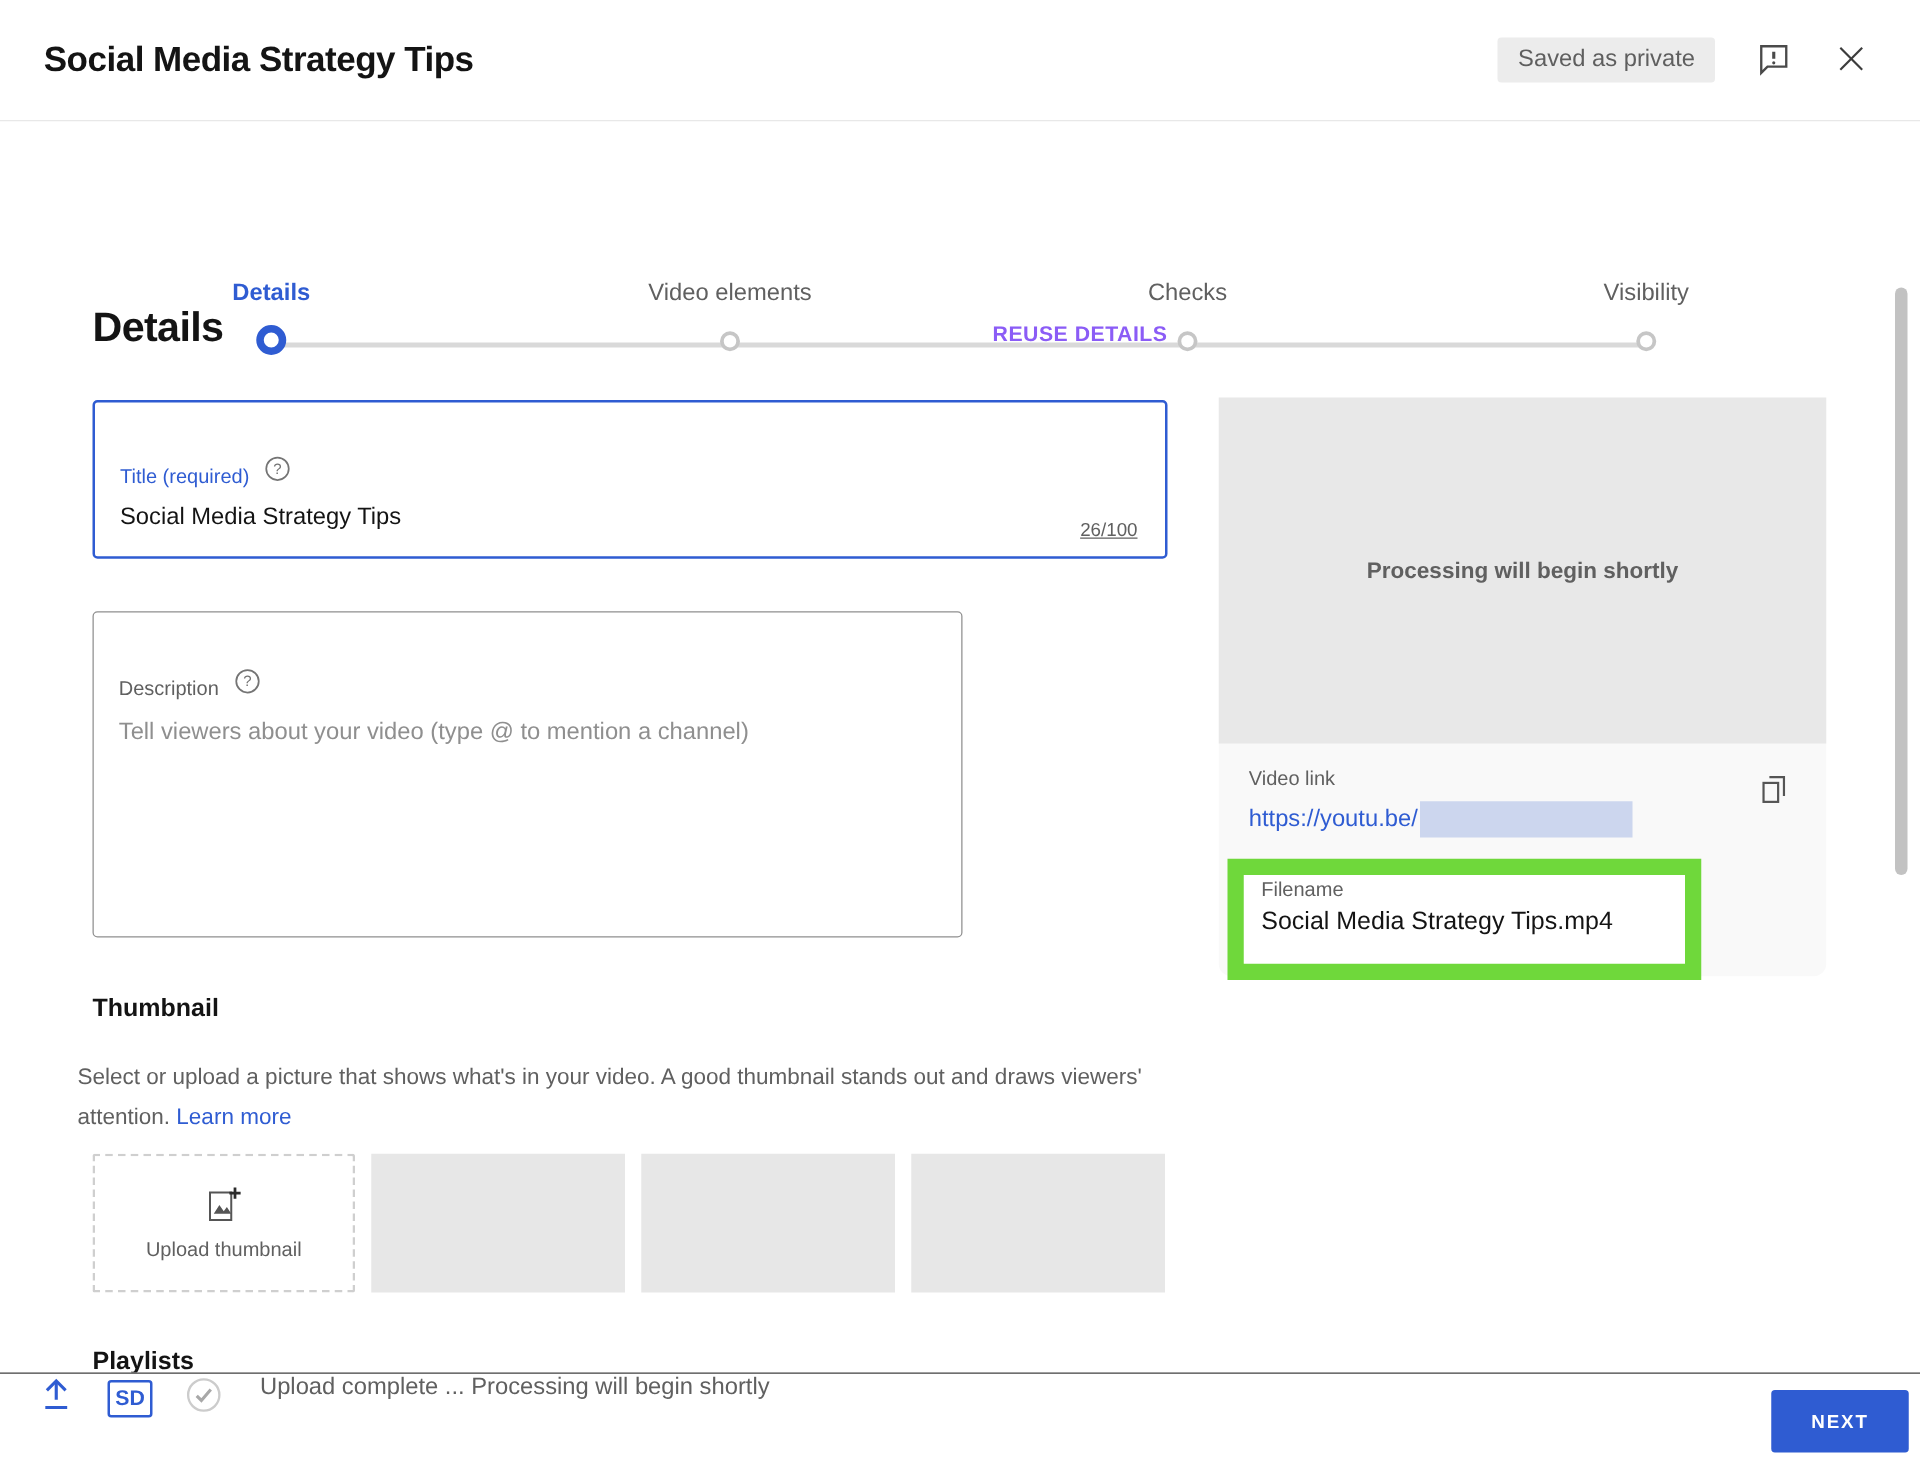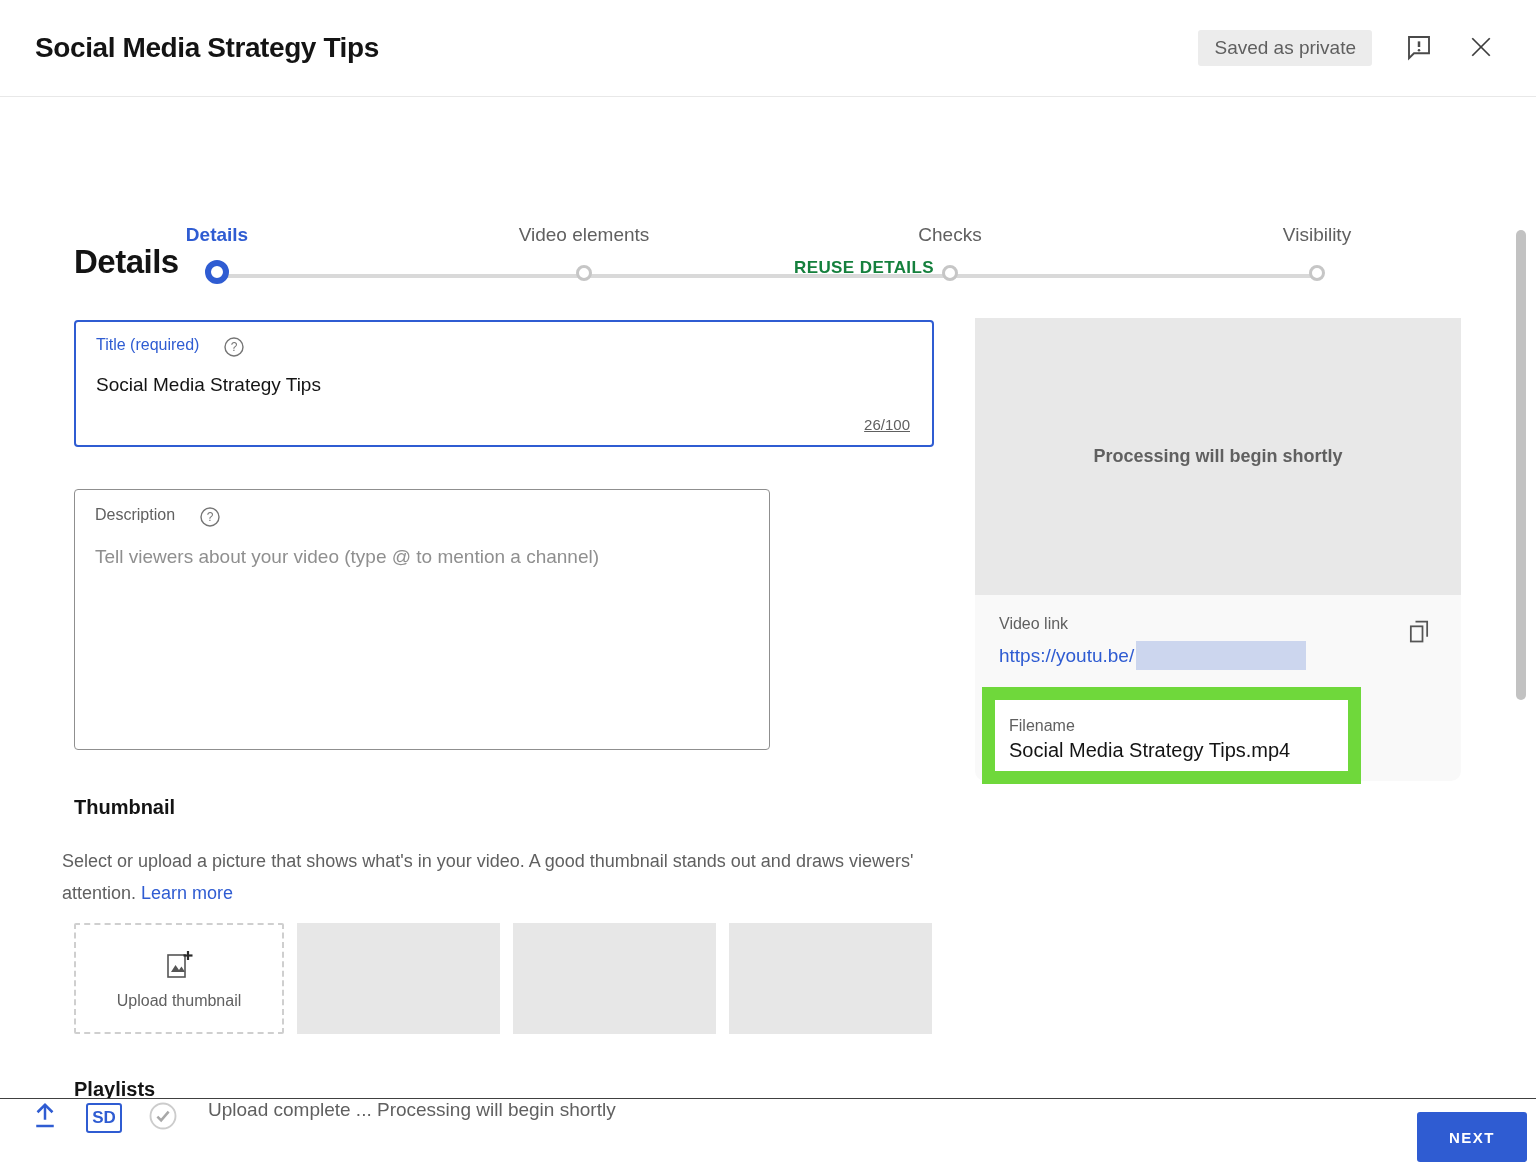--- a/index.html
+++ b/index.html
@@ -21,25 +21,25 @@
   .step { position:absolute; width:200px; text-align:center; transform:translateX(-50%); }
   .step-label { font-size:19px; color:#606060; display:block; margin-bottom:24px; cursor:pointer; }
   .step.active .step-label { color:#2f5cd2; font-weight:700; }
   .step-dot { display:inline-block; width:16px; height:16px; border:3px solid #c6c6c6; border-radius:50%;
               background:#fff; position:absolute; left:50%; top:41px; transform:translateX(-50%); cursor:pointer; }
   .step.active .step-dot { width:24px; height:24px; border:6px solid #2f5cd2; top:36px; }
 
   
   .details-heading { position:absolute; left:74px; top:243px; font-size:33px; font-weight:700; letter-spacing:-0.5px; color:#141414; }
   .reuse-link { position:absolute; left:74px; top:258px; width:860px; text-align:right; font-size:17px;
-                font-weight:700; letter-spacing:0.4px; color:#15803d; cursor:pointer; text-decoration:none; }
+                font-weight:700; letter-spacing:0.4px; color:#8b5cf6; cursor:pointer; text-decoration:none; }
 
   .title-box { position:absolute; left:74px; top:320px; width:860px; height:127px; border:2px solid #2f5cd2;
                border-radius:4px; background:#fff; padding:14px 20px 10px 20px; }
-  .field-label-row { display:flex; align-items:flex-start; gap:24px; }
+  .field-label-row { display:flex; align-items:flex-end; gap:12px;margin-top:28px; }
   .field-label { font-size:16px; color:#2f5cd2; }
   .title-input { border:none; outline:none; width:100%; font-size:19px; color:#141414; margin-top:12px;
                  font-family:"Liberation Sans", sans-serif; background:transparent; }
   .char-counter { position:absolute; right:22px; bottom:12px; font-size:15px; color:#606060;text-decoration:underline; }
 
   .desc-box { position:absolute; left:74px; top:489px; width:696px; height:261px; border:1px solid #8f8f8f;
               border-radius:4px; background:#fff; padding:16px 20px; }
   .desc-box .field-label { color:#606060; }
   .desc-input { border:none; outline:none; resize:none; width:100%; height:180px; margin-top:14px;
                 font-size:19px; color:#141414; font-family:"Liberation Sans", sans-serif; background:transparent; }
@@ -63,21 +63,21 @@
   .preview span { font-size:18px; font-weight:700; color:#606060; }
   .panel-info { position:relative; width:486px; height:186px; background:#f9f9f9; border-radius:0 0 10px 10px; padding:20px 24px; }
   .video-link-label { font-size:16px; color:#606060; }
   .video-link-row { margin-top:8px; display:flex; align-items:center; }
   .video-link { font-size:19px; color:#2f5cd2; text-decoration:none; cursor:pointer; }
   .redacted { display:inline-block; width:170px; height:29px; background:#ccd6ee; margin-left:2px; }
   .copy-btn { position:absolute; right:28px; top:22px; background:none; border:none; cursor:pointer; }
 
   .green-highlight { position:absolute; left:7px; top:369px; width:379px; height:97px;
                      background:#6fd83b; padding:13px; }
-  .filename-box { width:100%; height:100%; background:#fff; padding:17px 14px; }
+  .filename-box { width:100%; height:100%; background:#fff; padding:4px 14px; }
   .filename-label { font-size:16px; color:#606060; display:block; }
   .filename-value { font-size:20px; color:#141414; display:block; margin-top:4px; white-space:nowrap; }
 
   .scrollbar { position:absolute; left:1516px; top:230px; width:10px; height:470px; background:#c2c2c2; border-radius:6px; cursor:pointer; }
 
   
   .footer { position:absolute; left:0; top:1098px; width:1536px; height:76px; background:#fff;
             border-top:1px solid #404040; z-index:10; display:flex; align-items:flex-start; }
   .footer-icons { display:flex; align-items:center; margin-left:30px; gap:26px; }
   .sd-badge { width:36px; height:30px; border:2px solid #2f5cd2; border-radius:3px; color:#2f5cd2;

